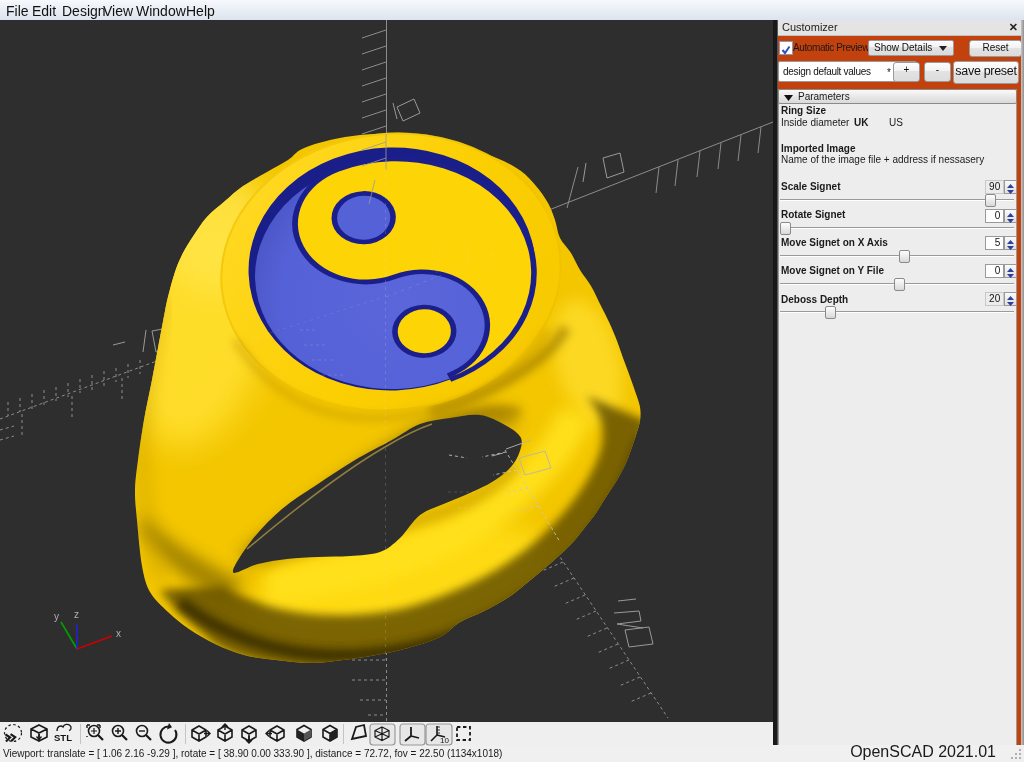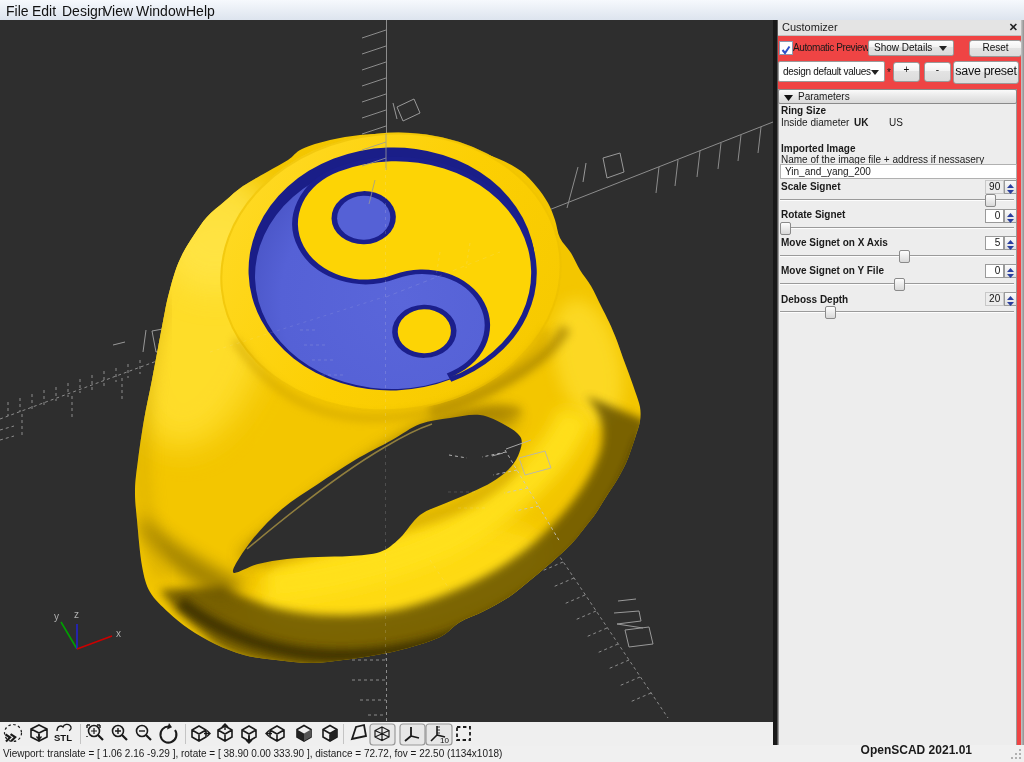--- a/index.html
+++ b/index.html
@@ -2,41 +2,41 @@
 <html><head>
 <meta charset="utf-8">
 <style>
 html,body{margin:0;padding:0;width:1024px;height:762px;overflow:hidden;
  font-family:"Liberation Sans",sans-serif;background:#f0f0f0;}
 #menubar{position:absolute;left:0;top:0;width:1024px;height:20px;
  background:linear-gradient(#f6f9fd,#dde4ee);border-bottom:1px solid #b8bfc9;}
 #menubar span{display:inline-block;font-size:14px;color:#111;padding:3px 0 0 0;position:absolute;top:0;}
 #viewport{position:absolute;left:0;top:20px;width:773px;height:702px;background:#2e2e2e;}
 #divider{position:absolute;left:773px;top:20px;width:4px;height:725px;background:#191919;border-right:1px solid #555;}
-#panel{position:absolute;left:778px;top:20px;width:246px;height:725px;background:#ef4444;}
+#panel{position:absolute;left:778px;top:20px;width:246px;height:725px;background:#c2410c;}
 #ptitle{position:absolute;left:0;top:0;width:246px;height:15px;background:#e4e4e4;border-bottom:1px solid #c0c0c0;}
 #ptitle .t{position:absolute;left:4px;top:1px;font-size:11px;color:#222;}
 #ptitle .x{position:absolute;right:6px;top:1px;font-size:11px;color:#222;font-weight:bold;}
 .lbl{position:absolute;font-size:10px;color:#1a1a1a;white-space:nowrap;}
 .b{font-weight:bold;}
 .btn{position:absolute;background:linear-gradient(#fdfdfd,#f2f2f2 45%,#e3e3e3 46%,#dcdcdc);
  border:1px solid #9a9a9a;border-radius:3px;font-size:10px;color:#111;text-align:center;}
 .combo{position:absolute;background:linear-gradient(#fdfdfd,#f1f1f1 45%,#e2e2e2 46%,#dadada);
  border:1px solid #9a9a9a;border-radius:2px;font-size:10px;color:#111;}
-.white{background:#fff;}
+.white{background:#fff;padding-left:32px;}
 .spinv{position:absolute;background:#fff;border:1px solid #9a9a9a;font-size:10px;color:#111;text-align:right;}
 .spinb{position:absolute;width:11px;background:linear-gradient(#fafafa,#e0e0e0);border:1px solid #9a9a9a;}
 .groove{position:absolute;height:1px;background:#9a9a9a;border-bottom:1px solid #fdfdfd;}
 .handle{position:absolute;width:9px;height:11px;background:linear-gradient(#fefefe,#d8d8d8);
  border:1px solid #8a8a8a;border-radius:2px;}
 #toolbar{position:absolute;left:0;top:722px;width:773px;height:24px;background:#efefef;}
 #statusbar{position:absolute;left:0;top:746px;width:1024px;height:16px;background:#f0f0f0;}
 #statusbar .t{position:absolute;left:3px;top:2px;font-size:10px;color:#1a1a1a;white-space:nowrap;}
 #belowpanel{position:absolute;left:778px;top:745px;width:246px;height:17px;background:#f0f0f0;}
-#osver{position:absolute;right:52px;top:-2px;font-size:12px;font-weight:bold;color:#1a1a1a;}
+#osver{position:absolute;right:28px;top:-2px;font-size:16px;font-weight:normal;color:#1a1a1a;}
 </style>
 </head>
 <body>
 <div id="menubar">
  <span style="left:6px;">File</span>
  <span style="left:32px;">Edit</span>
  <span style="left:62px;">Design</span>
  <span style="left:103px;">View</span>
  <span style="left:136px;">Window</span>
  <span style="left:186px;">Help</span>
@@ -281,23 +281,20 @@
         <path d="M0,1 L9,1 L4.5,7 Z" fill="#111"></path>
       </svg>
   <span class="lbl" style="left:19px;top:1px;">Parameters</span>
  </div>
  <div class="lbl b" style="left:3px;top:85px;">Ring Size</div>
  <div class="lbl" style="left:3px;top:96.5px;">Inside diameter</div>
  <div class="lbl" style="left:76px;top:96.5px;font-weight:bold;">UK</div>
  <div class="lbl" style="left:111px;top:96.5px;">US</div>
  <div class="lbl b" style="left:3px;top:123px;text-align:right;">Imported Image</div>
  <div class="lbl" style="left:3px;top:134px;">Name of the image file + address if nessasery</div>
- <div style="position:absolute;left:2px;top:144px;width:235px;height:13px;background:#fff;border:1px solid #b0b0b0;">
-   <span class="lbl" style="left:4px;top:0.5px;">Yin_and_yang_200</span>
- </div>
 
  <div class="lbl b" style="left:3px;top:161px;">Scale Signet</div>
  <div class="spinv" style="left:207px;top:160px;width:17px;height:12px;background:#ececec;border-color:#c8c8c8;">90&nbsp;</div>
  <div class="spinb" style="left:226px;top:160px;height:12px;"><svg width="11" height="12">
         <path d="M5.5,1 L9,5 L2,5 Z" fill="#2b3f9e"></path>
         <path d="M5.5,11 L9,7 L2,7 Z" fill="#2b3f9e"></path>
       </svg></div>
  <div class="groove" style="left:2px;top:179px;width:234px;"></div>
  <div class="handle" style="left:207px;top:174px;"></div>
 

